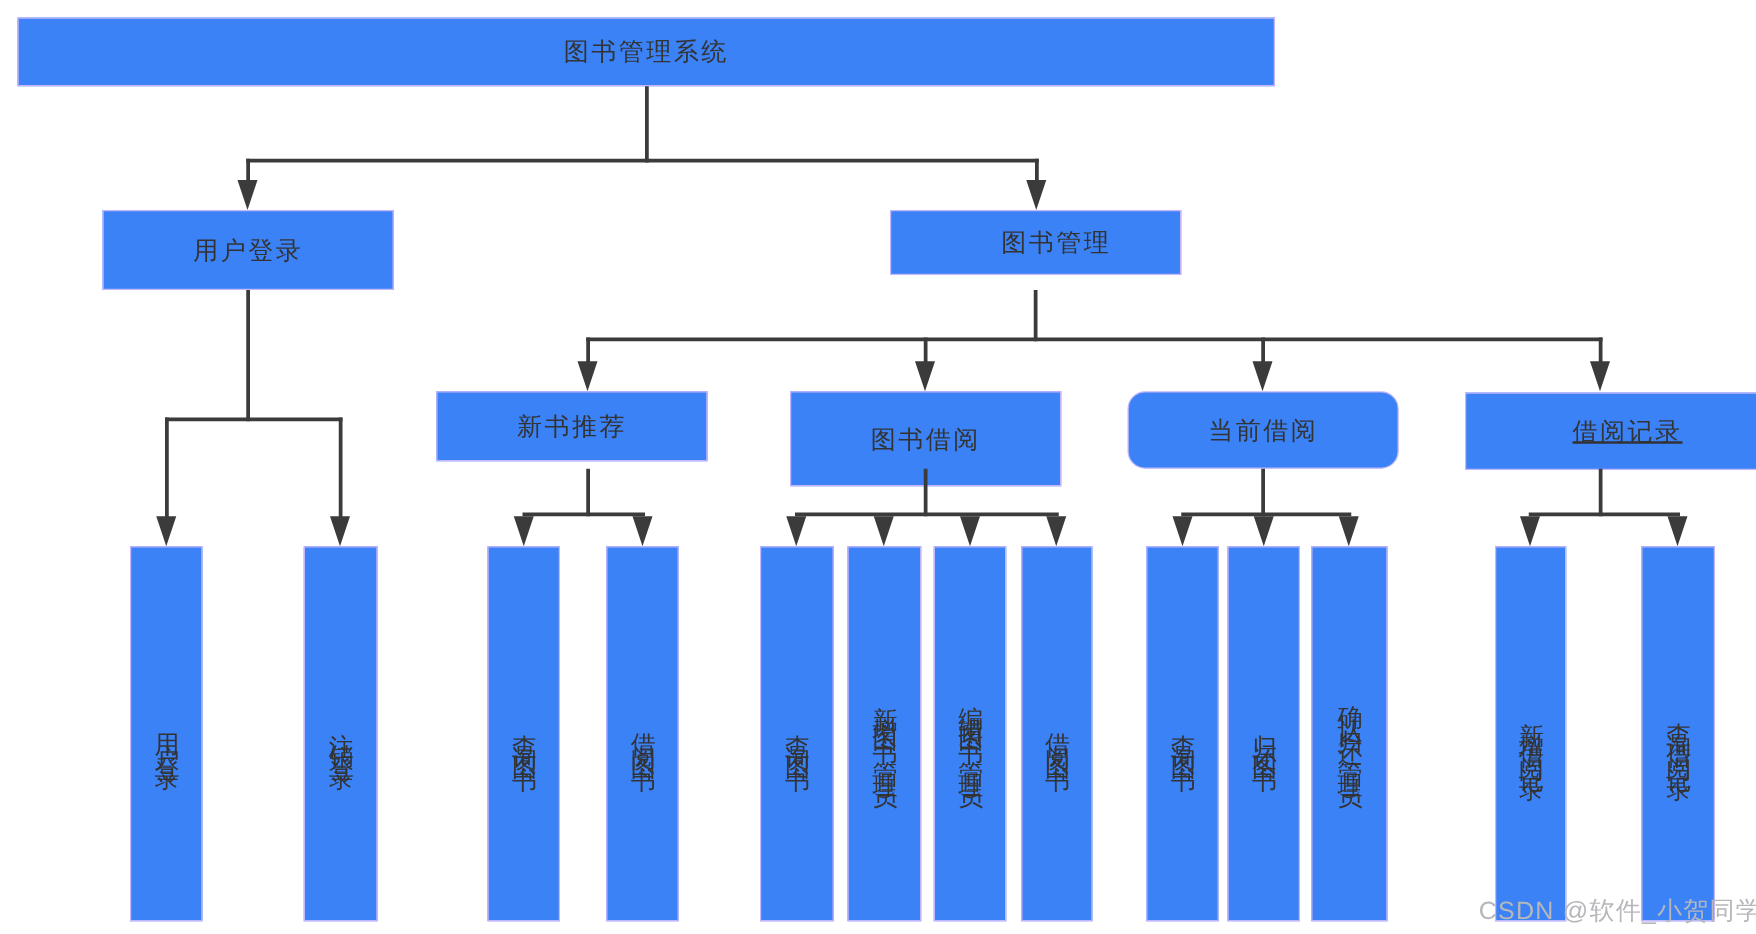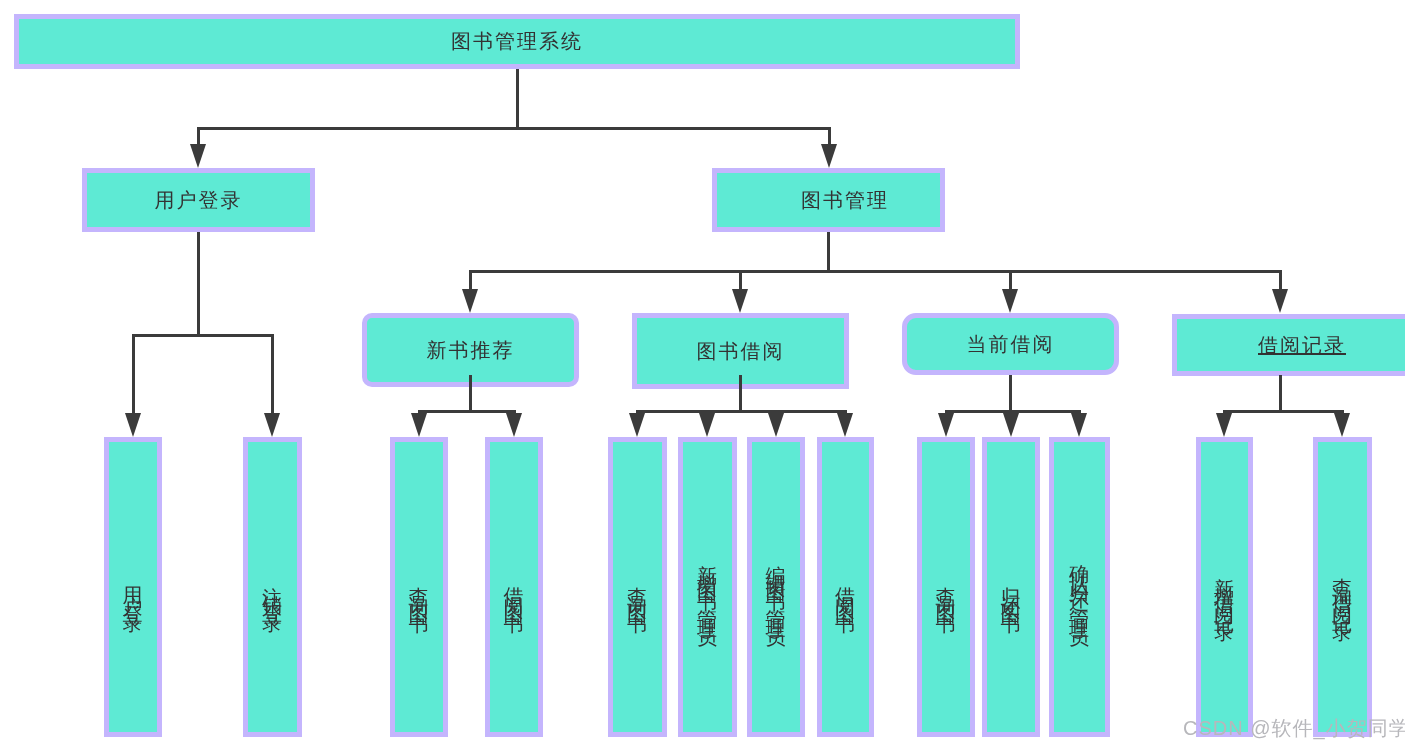--- a/index.html
+++ b/index.html
@@ -1,21 +1,21 @@
 <!DOCTYPE html>
 <html><head>
 <meta charset="utf-8">
 <style>
   html,body{margin:0;padding:0;background:#fff;}
   #stage{
     position:relative;width:1405px;height:747px;background:#ffffff;
     font-family:"Liberation Sans","DejaVu Sans",sans-serif;overflow:hidden;
   }
   .box{
-    position:absolute;box-sizing:border-box;border:5px solid #c4b5fd;background:#5eead4;
+    position:absolute;box-sizing:border-box;border:1px solid #c4b5fd;background:#3b82f6;
     display:flex;align-items:center;justify-content:center;
     color:#333333;font-size:20px;letter-spacing:2px;
   }
   .box.vert{
     writing-mode:vertical-rl;text-orientation:mixed;letter-spacing:9px;
     line-height:1;padding-top:4px;
   }
   .vline{position:absolute;width:3px;background:#3b3b3b;}
   .hline{position:absolute;height:3px;background:#3b3b3b;}
   .arrow{
@@ -36,41 +36,41 @@
   <div class="box" style="left:14px;top:14px;width:1006px;height:55px;">图书管理系统</div>
 
   <div class="vline" style="left:516px;top:69px;height:61px;"></div>
   <div class="hline" style="left:197px;top:127px;width:634px;"></div>
   <div class="vline" style="left:197px;top:127px;height:24px;"></div>
   <div class="vline" style="left:828px;top:127px;height:24px;"></div>
   <div class="arrow" style="left:190px;top:144px;"></div>
   <div class="arrow" style="left:821px;top:144px;"></div>
 
   <div class="box" style="left:82px;top:168px;width:233px;height:64px;">用户登录</div>
-  <div class="box" style="left:712px;top:168px;width:233px;height:64px;padding-left:33px;">图书管理</div>
+  <div class="box" style="left:712px;top:168px;width:233px;height:52px;padding-left:33px;">图书管理</div>
 
   <div class="vline" style="left:197px;top:232px;height:105px;"></div>
   <div class="hline" style="left:132px;top:334px;width:142px;"></div>
   <div class="vline" style="left:132px;top:334px;height:84px;"></div>
   <div class="vline" style="left:271px;top:334px;height:84px;"></div>
   <div class="arrow" style="left:125px;top:413px;"></div>
   <div class="arrow" style="left:264px;top:413px;"></div>
 
   <div class="vline" style="left:827px;top:232px;height:41px;"></div>
   <div class="hline" style="left:469px;top:270px;width:813px;"></div>
   <div class="vline" style="left:469px;top:270px;height:25px;"></div>
   <div class="vline" style="left:739px;top:270px;height:25px;"></div>
   <div class="vline" style="left:1009px;top:270px;height:25px;"></div>
   <div class="vline" style="left:1279px;top:270px;height:25px;"></div>
   <div class="arrow" style="left:462px;top:289px;"></div>
   <div class="arrow" style="left:732px;top:289px;"></div>
   <div class="arrow" style="left:1002px;top:289px;"></div>
   <div class="arrow" style="left:1272px;top:289px;"></div>
 
-  <div class="box" style="left:362px;top:313px;width:217px;height:74px;border-radius:10px;">新书推荐</div>
+  <div class="box" style="left:349px;top:313px;width:217px;height:56px;">新书推荐</div>
   <div class="box" style="left:632px;top:313px;width:217px;height:76px;">图书借阅</div>
   <div class="box" style="left:902px;top:313px;width:217px;height:62px;border-radius:14px;">当前借阅</div>
   <div class="box" style="left:1172px;top:314px;width:260px;height:62px;text-decoration:underline;">借阅记录</div>
 
   <div class="vline" style="left:469px;top:375px;height:38px;"></div>
   <div class="vline" style="left:739px;top:375px;height:38px;"></div>
   <div class="vline" style="left:1009px;top:375px;height:38px;"></div>
   <div class="vline" style="left:1279px;top:375px;height:38px;"></div>
 
   <div class="hline" style="left:418px;top:410px;width:98px;"></div>

